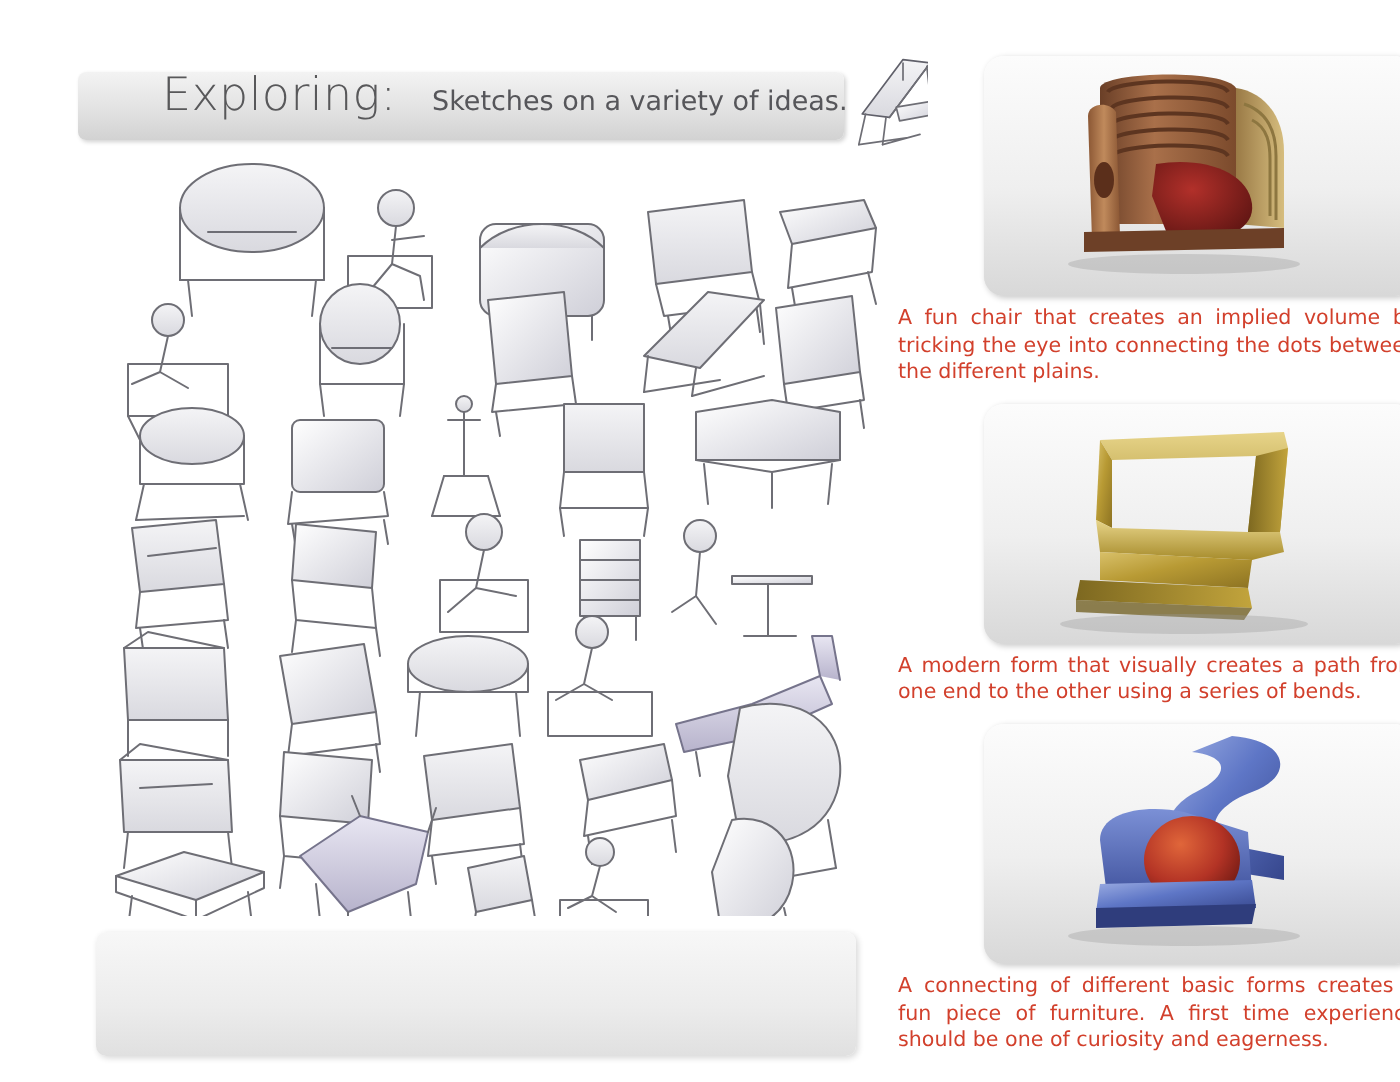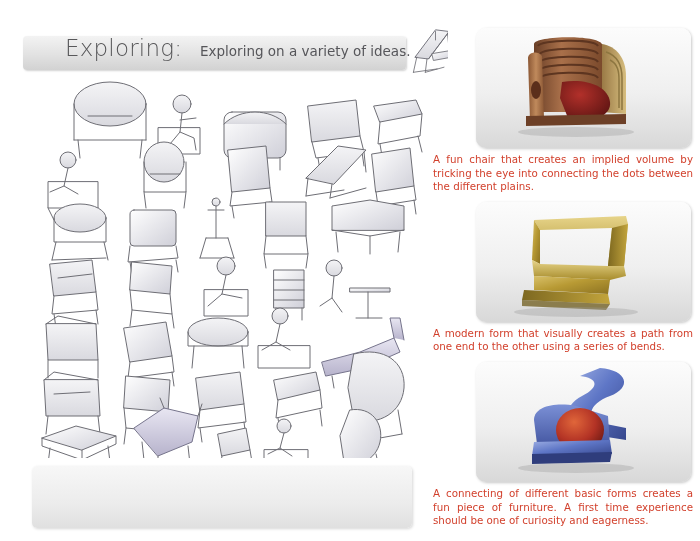--- a/index.html
+++ b/index.html
@@ -10,21 +10,21 @@
   body {
     width: 700px;
     height: 541px;
     position: relative;
     font-family: "Liberation Sans", sans-serif;
     overflow: hidden;
   }
 
   .page {
     position: absolute;
-    left: 0; top: 0;
+    left: 16px; top: 0;
     width: 592px; height: 541px;
     background: #ffffff;
     text-decoration: underline;
   }
 
   
   .left-panel {
     position: absolute;
     left: 10px;
     top: 8px;
@@ -128,21 +128,21 @@
 </style>
 </head>
 <body>
 
 <div class="page">
 
   <div class="left-panel">
 
     <div class="title-bar"></div>
     <div class="title-main">Exploring:</div>
-    <div class="title-sub">Exploring on a variety of ideas.</div>
+    <div class="title-sub">Sketches on a variety of ideas.</div>
 
     <div class="sketch-area">
       <svg width="430" height="440" viewBox="0 0 430 440" xmlns="http://www.w3.org/2000/svg">
         <defs>
           <linearGradient id="gsh" x1="0" y1="0" x2="0" y2="1">
             <stop offset="0%" stop-color="#f4f4f6"></stop>
             <stop offset="100%" stop-color="#d9d9df"></stop>
           </linearGradient>
           <linearGradient id="gsh2" x1="0" y1="0" x2="1" y2="1">
             <stop offset="0%" stop-color="#ffffff"></stop>

